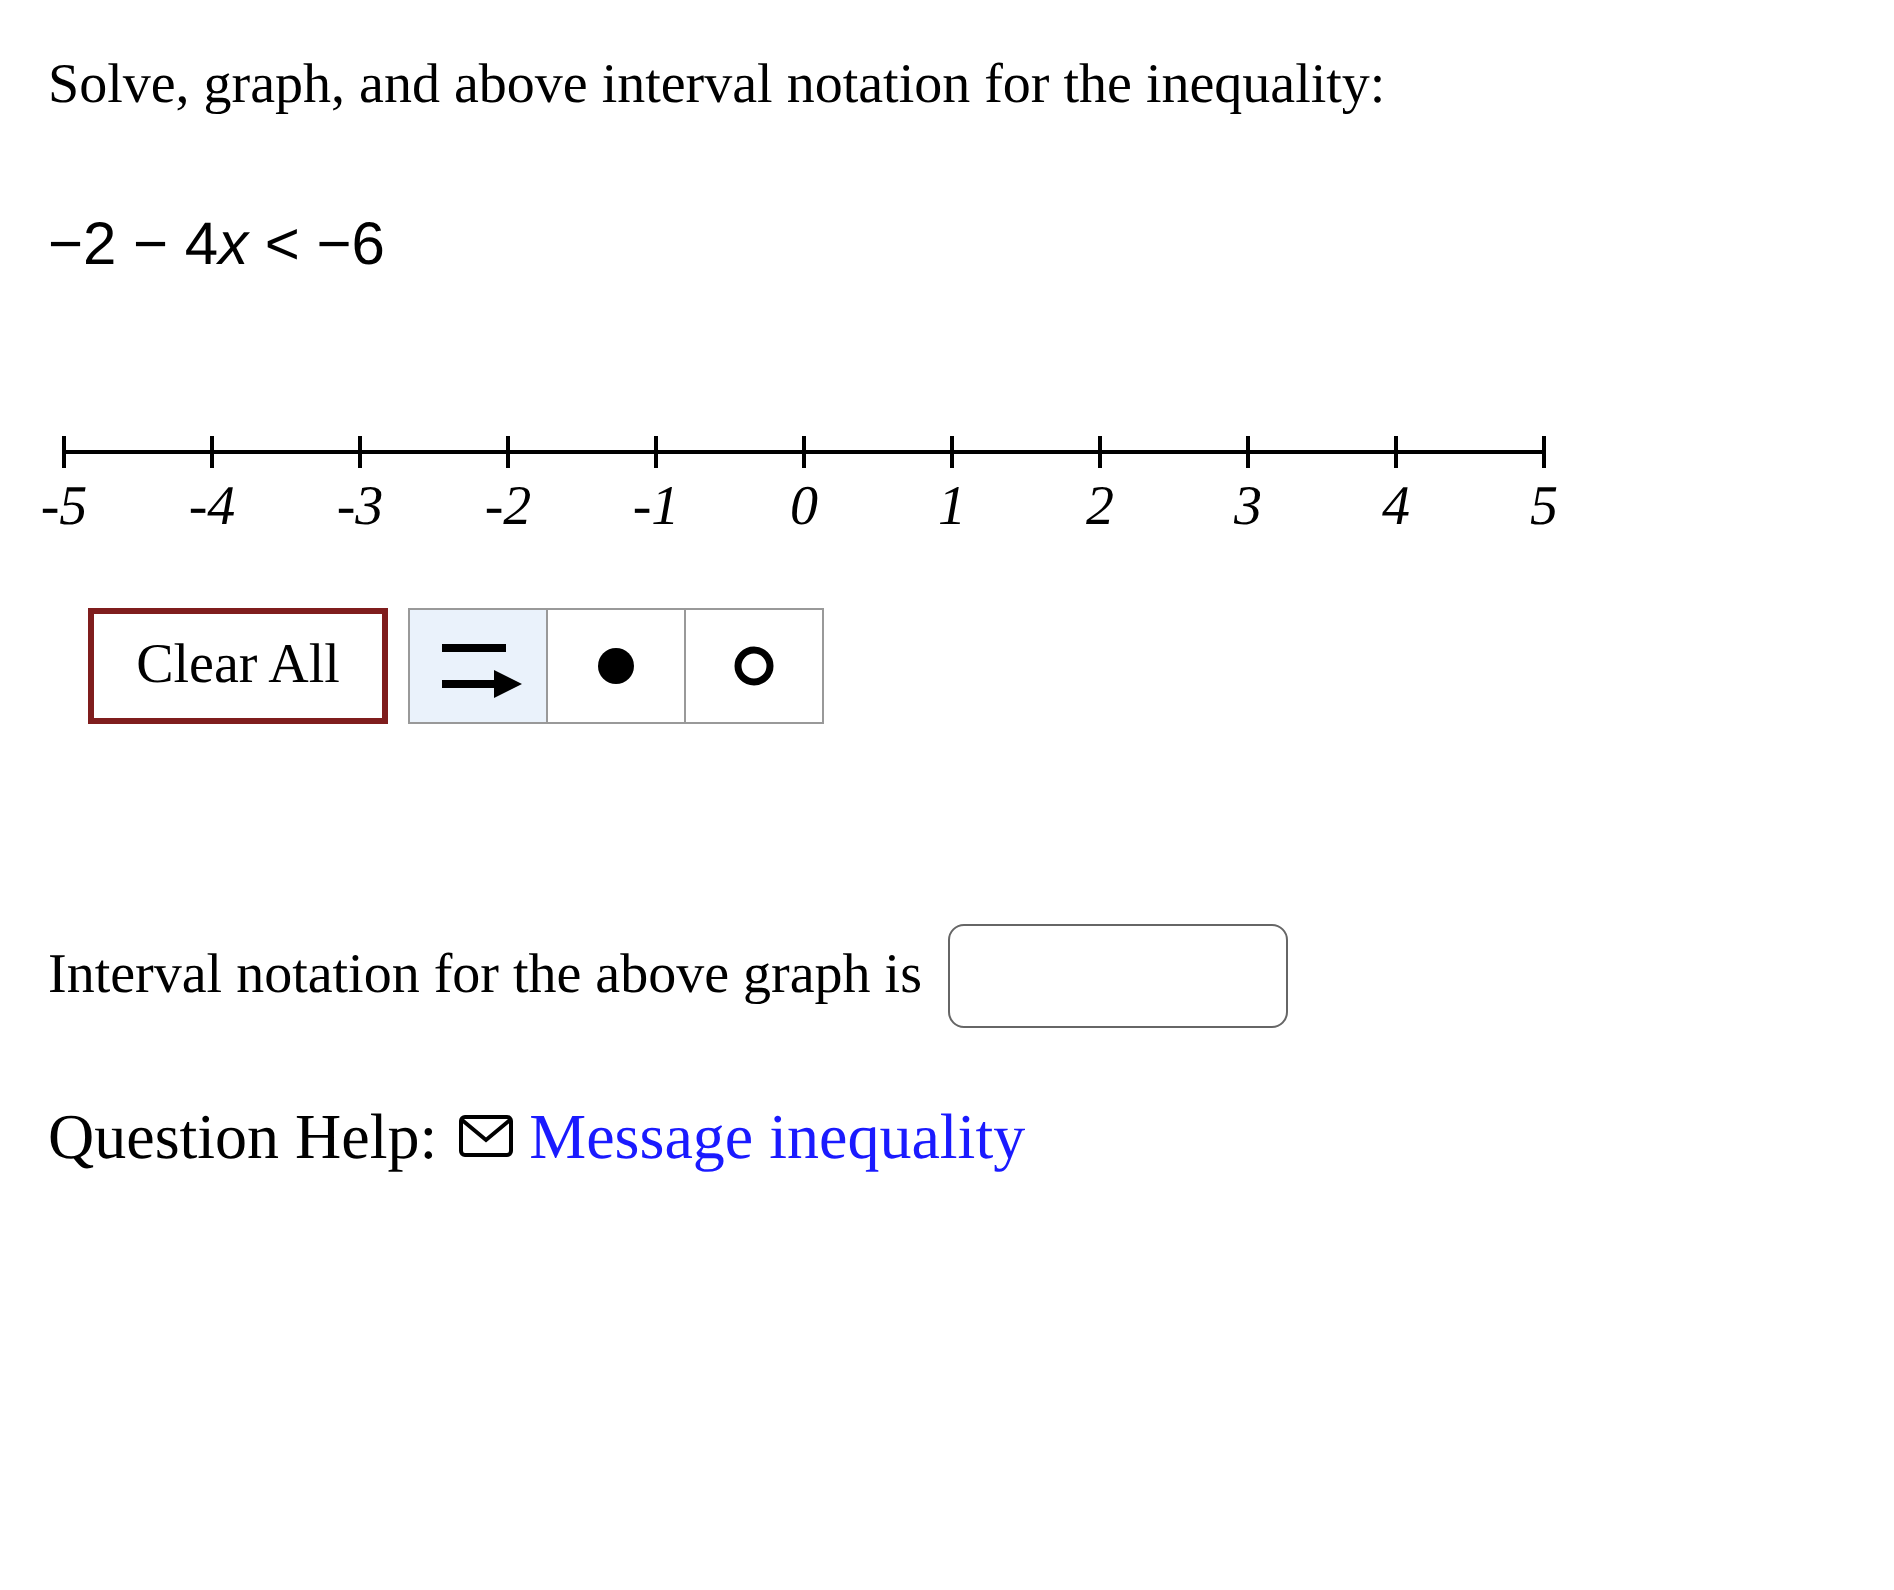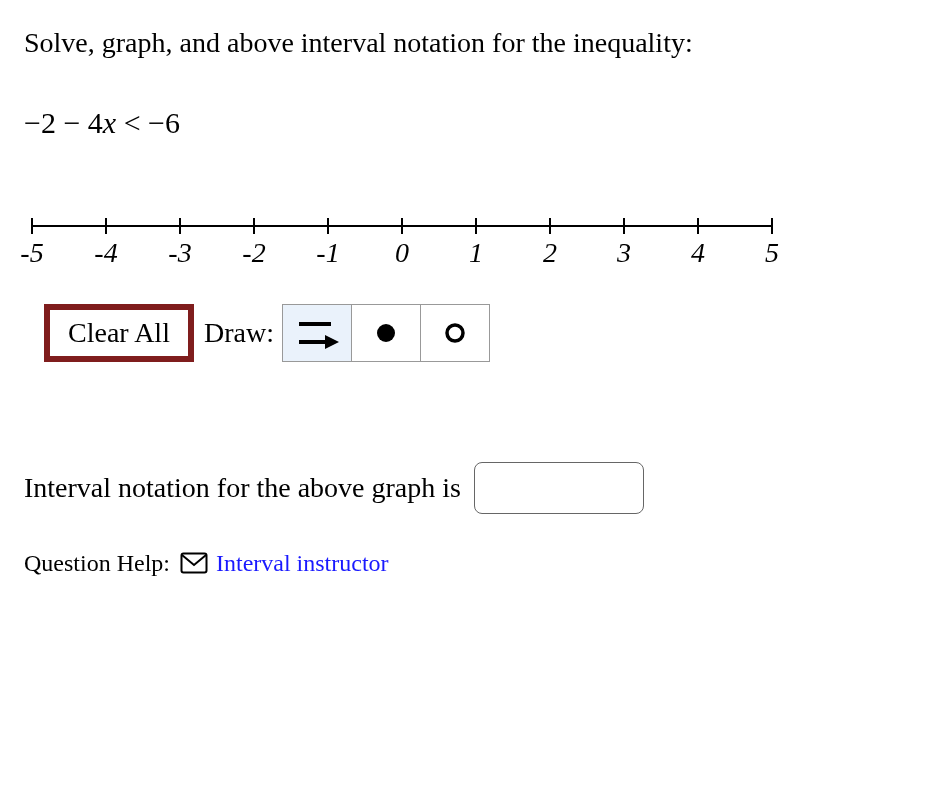--- a/index.html
+++ b/index.html
@@ -10,21 +10,21 @@
     margin: 0;
     padding: 24px 24px 24px 24px;
     width: 947px;
     box-sizing: border-box;
   }
   .prompt {
     line-height: 1.35;
     margin-bottom: 44px;
   }
   .inequality {
-    font-family: Liberation Serif, serif;
+    font-family: Liberation Sans, sans-serif;
     font-size: 30px;
     margin-bottom: 72px;
   }
   .numline-wrap {
     margin-left: -6px;
     margin-bottom: 28px;
   }
   .numline {
     display: block;
   }
@@ -33,21 +33,21 @@
   .numline text { font-family:'Times New Roman', Times, serif; font-style:italic; font-size:28px; fill:#000; text-anchor:middle; }
 
   .toolbar {
     display: flex;
     align-items: stretch;
     margin-left: 20px;
     margin-bottom: 100px;
     gap: 0;
   }
   .toolbar-btn {
-    border: 6px solid #7f1d1d;
+    border: 3px solid #7f1d1d;
     background: #fff;
     font-family: 'Times New Roman', Times, serif;
     font-size: 28px;
     height: 58px;
     display: flex;
     align-items: center;
     justify-content: center;
     box-sizing: border-box;
   }
   .clear-btn {
@@ -83,21 +83,21 @@
   .interval-input {
     width: 170px;
     height: 52px;
     border: 1.5px solid #666;
     border-radius: 8px;
     font-size: 22px;
     padding: 0 10px;
     box-sizing: border-box;
   }
   .help-row {
-    font-size: 24px;
+    font-size: 32px;
     display: flex;
     align-items: center;
     gap: 10px;
   }
   .help-link {
     color: #1a1aff;
     text-decoration: none;
     display: inline-flex;
     align-items: center;
     gap: 8px;
@@ -135,21 +135,20 @@
       <text x="606" y="50">3</text>
       <line x1="680" x2="680" y1="6" y2="22" class="tick"></line>
       <text x="680" y="50">4</text>
       <line x1="754" x2="754" y1="6" y2="22" class="tick"></line>
       <text x="754" y="50">5</text>
     </svg>
 </div>
 
 <div class="toolbar">
   <div class="toolbar-btn clear-btn">Clear All</div>
-  <div class="toolbar-btn draw-label">Draw:</div>
   <div class="tool-group">
     <div class="toolbar-btn tool selected">
       <svg width="44" height="40" viewBox="0 0 44 40">
         <line x1="4" y1="11" x2="36" y2="11" stroke="#000" stroke-width="4"></line>
         <line x1="4" y1="29" x2="30" y2="29" stroke="#000" stroke-width="4"></line>
         <polygon points="30,22 44,29 30,36" fill="#000"></polygon>
       </svg>
     </div>
     <div class="toolbar-btn tool">
       <svg width="30" height="30" viewBox="0 0 30 30">
@@ -169,15 +168,15 @@
   <input class="interval-input" type="text" value="" style="">
 </div>
 
 <div class="help-row">
   <span>Question Help:</span>
   <a class="help-link">
     <svg class="mail-icon" width="28" height="22" viewBox="0 0 28 22">
       <rect x="1.5" y="1.5" width="25" height="19" rx="2"></rect>
       <path d="M2 3 L14 13 L26 3"></path>
     </svg>
-    <span>Interval instructor</span>
+    <span>Message inequality</span>
   </a>
 </div>
 
 </body></html>

